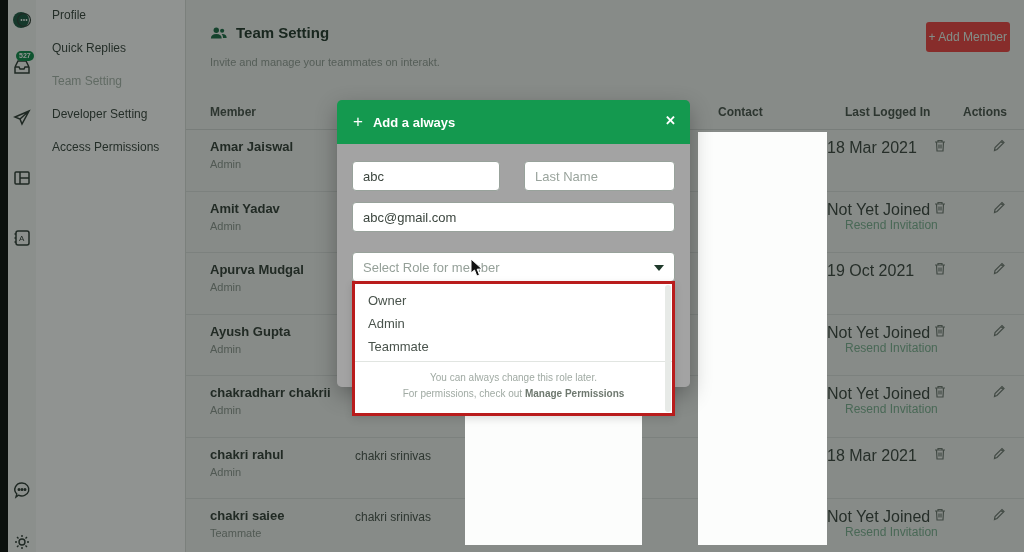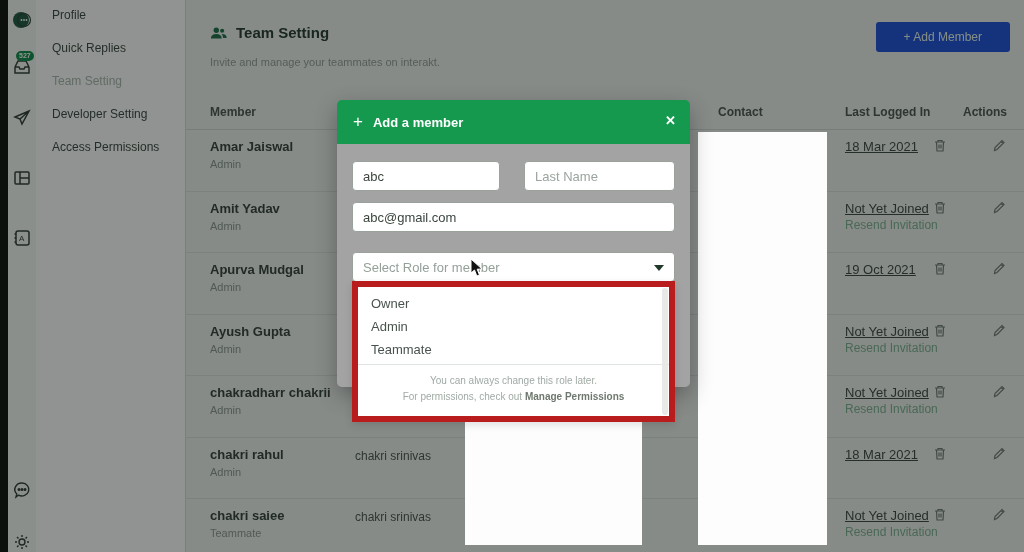--- a/index.html
+++ b/index.html
@@ -20,32 +20,32 @@
   .settings-list { margin-top:8px; }
   .settings-item { margin:0 0 19px 16px; font-size:12px; color:#39453e; cursor:pointer; }
   .settings-item.active { color:#a9b5ac; }
 
   
   .main { position:absolute; left:185px; top:0; bottom:0; right:0; background:#eef0ee; border-left:1px solid #d9dcd9; }
   .page-head { position:absolute; top:24px; left:24px; display:flex; align-items:center; gap:8px; }
   .page-head svg { width:18px; height:14px; }
   .page-title { font-size:15px; font-weight:bold; color:#24382d; }
   .page-sub { position:absolute; top:56px; left:24px; font-size:11px; color:#939d96; }
-  .add-btn { position:absolute; top:22px; right:14px; background:#1d4ed8; color:#e7f4ec; border:none;
-             font-size:12px; padding:8px 28px; border-radius:3px; cursor:pointer; font-family:inherit; }
+  .add-btn { position:absolute; top:22px; right:14px; background:#ef4444; color:#e7f4ec; border:none;
+             font-size:12px; padding:8px 3px; border-radius:3px; cursor:pointer; font-family:inherit; }
 
   .thead { position:absolute; top:100px; left:0; right:0; height:30px; border-bottom:1px solid rgba(60,70,64,.15); }
   .th { position:absolute; top:5px; font-size:12px; font-weight:bold; color:#49544d; }
   .rows { position:absolute; top:130px; left:0; right:0; }
   .row { position:relative; height:61.5px; border-bottom:1px solid rgba(60,70,64,.10); }
   .cell-name { position:absolute; left:24px; top:9px; font-size:13px; font-weight:bold; color:#323d36; }
   .cell-role { position:absolute; left:24px; top:28px; font-size:11px; color:#8b958e; }
   .cell-name2 { position:absolute; left:169px; top:11px; font-size:12px; color:#4a544d; }
   .cell-email { position:absolute; left:279px; top:11px; font-size:12px; color:#4a544d; }
-  .cell-last { position:absolute; left:659px; top:9px; font-size:13px; color:#3b453f;text-decoration:underline; }
+  .cell-last { position:absolute; left:641px; top:9px; font-size:16px; color:#3b453f; }
   .cell-resend { position:absolute; left:659px; top:26px; font-size:12px; color:#7cb092; cursor:pointer; }
   .act { position:absolute; top:8px; width:14px; height:15px; color:#6f7972; cursor:pointer; }
   .act svg { width:14px; height:15px; display:block; }
   .act.trash { left:747px; } .act.pencil { left:806px; }
 
   
   .overlay { position:absolute; inset:0; background:rgba(13,20,16,0.46); z-index:10; }
 
   
   .redact { position:absolute; background:#fcfdfc; z-index:12; }
@@ -65,21 +65,21 @@
   .inp { height:30px; border:1.5px solid #98a29b; border-radius:4px; padding:0 10px; font-size:13px;
          color:#3a443d; font-family:inherit; outline:none; background:#fff; }
   .inp::placeholder { color:#9aa49d; }
   .inp.fname { width:148px; } .inp.lname { width:151px; }
   .inp.email { width:100%; margin-top:11px; }
   .select { margin-top:20px; height:30px; border:1.5px solid #98a29b; border-radius:4px; position:relative;
             display:flex; align-items:center; padding:0 10px; cursor:pointer; background:#fff; }
   .select-ph { font-size:13px; color:#95a099; }
   .caret { position:absolute; right:10px; top:12px; width:0; height:0;
            border-left:5px solid transparent; border-right:5px solid transparent; border-top:6px solid #1f3a2b; }
-  .panel { position:relative; margin-top:-1px; background:#fff; border:6px solid #b91c1c;
+  .panel { position:relative; margin-top:-1px; background:#fff; border:3px solid #b91c1c;
            box-shadow:0 3px 8px rgba(0,0,0,.12); }
   .opts { padding:5px 0 3px 0; }
   .opt { padding:4px 13px; font-size:13px; color:#49534c; cursor:pointer; }
   .scrollbar { position:absolute; right:1px; top:1px; bottom:1px; width:6px; background:#e7eae7; border-radius:3px; }
   .helper { border-top:1px solid #e1e5e1; text-align:center; padding:8px 10px 12px 10px;
             font-size:10px; color:#a0aaa3; line-height:1.55; }
   .helper .link { color:#6e786f; font-weight:bold; cursor:pointer; }
 
   .cursor { position:absolute; left:470px; top:258px; z-index:40; }
 </style>
@@ -297,21 +297,21 @@
   </div>
 
   <div class="overlay"></div>
 
   <div class="redact r1"></div>
   <div class="redact r2"></div>
 
   <div class="modal">
     <div class="modal-head">
       <span class="modal-plus">+</span>
-      <span class="modal-title">Add a member</span>
+      <span class="modal-title">Add a always</span>
       <span class="modal-close">✕</span>
     </div>
     <div class="modal-body">
       <div class="frow">
         <input class="inp fname" value="abc" style="">
         <input class="inp lname" placeholder="Last Name" style="">
       </div>
       <input class="inp email" value="abc@gmail.com" style="">
       <div class="select">
         <span class="select-ph">Select Role for member</span>

